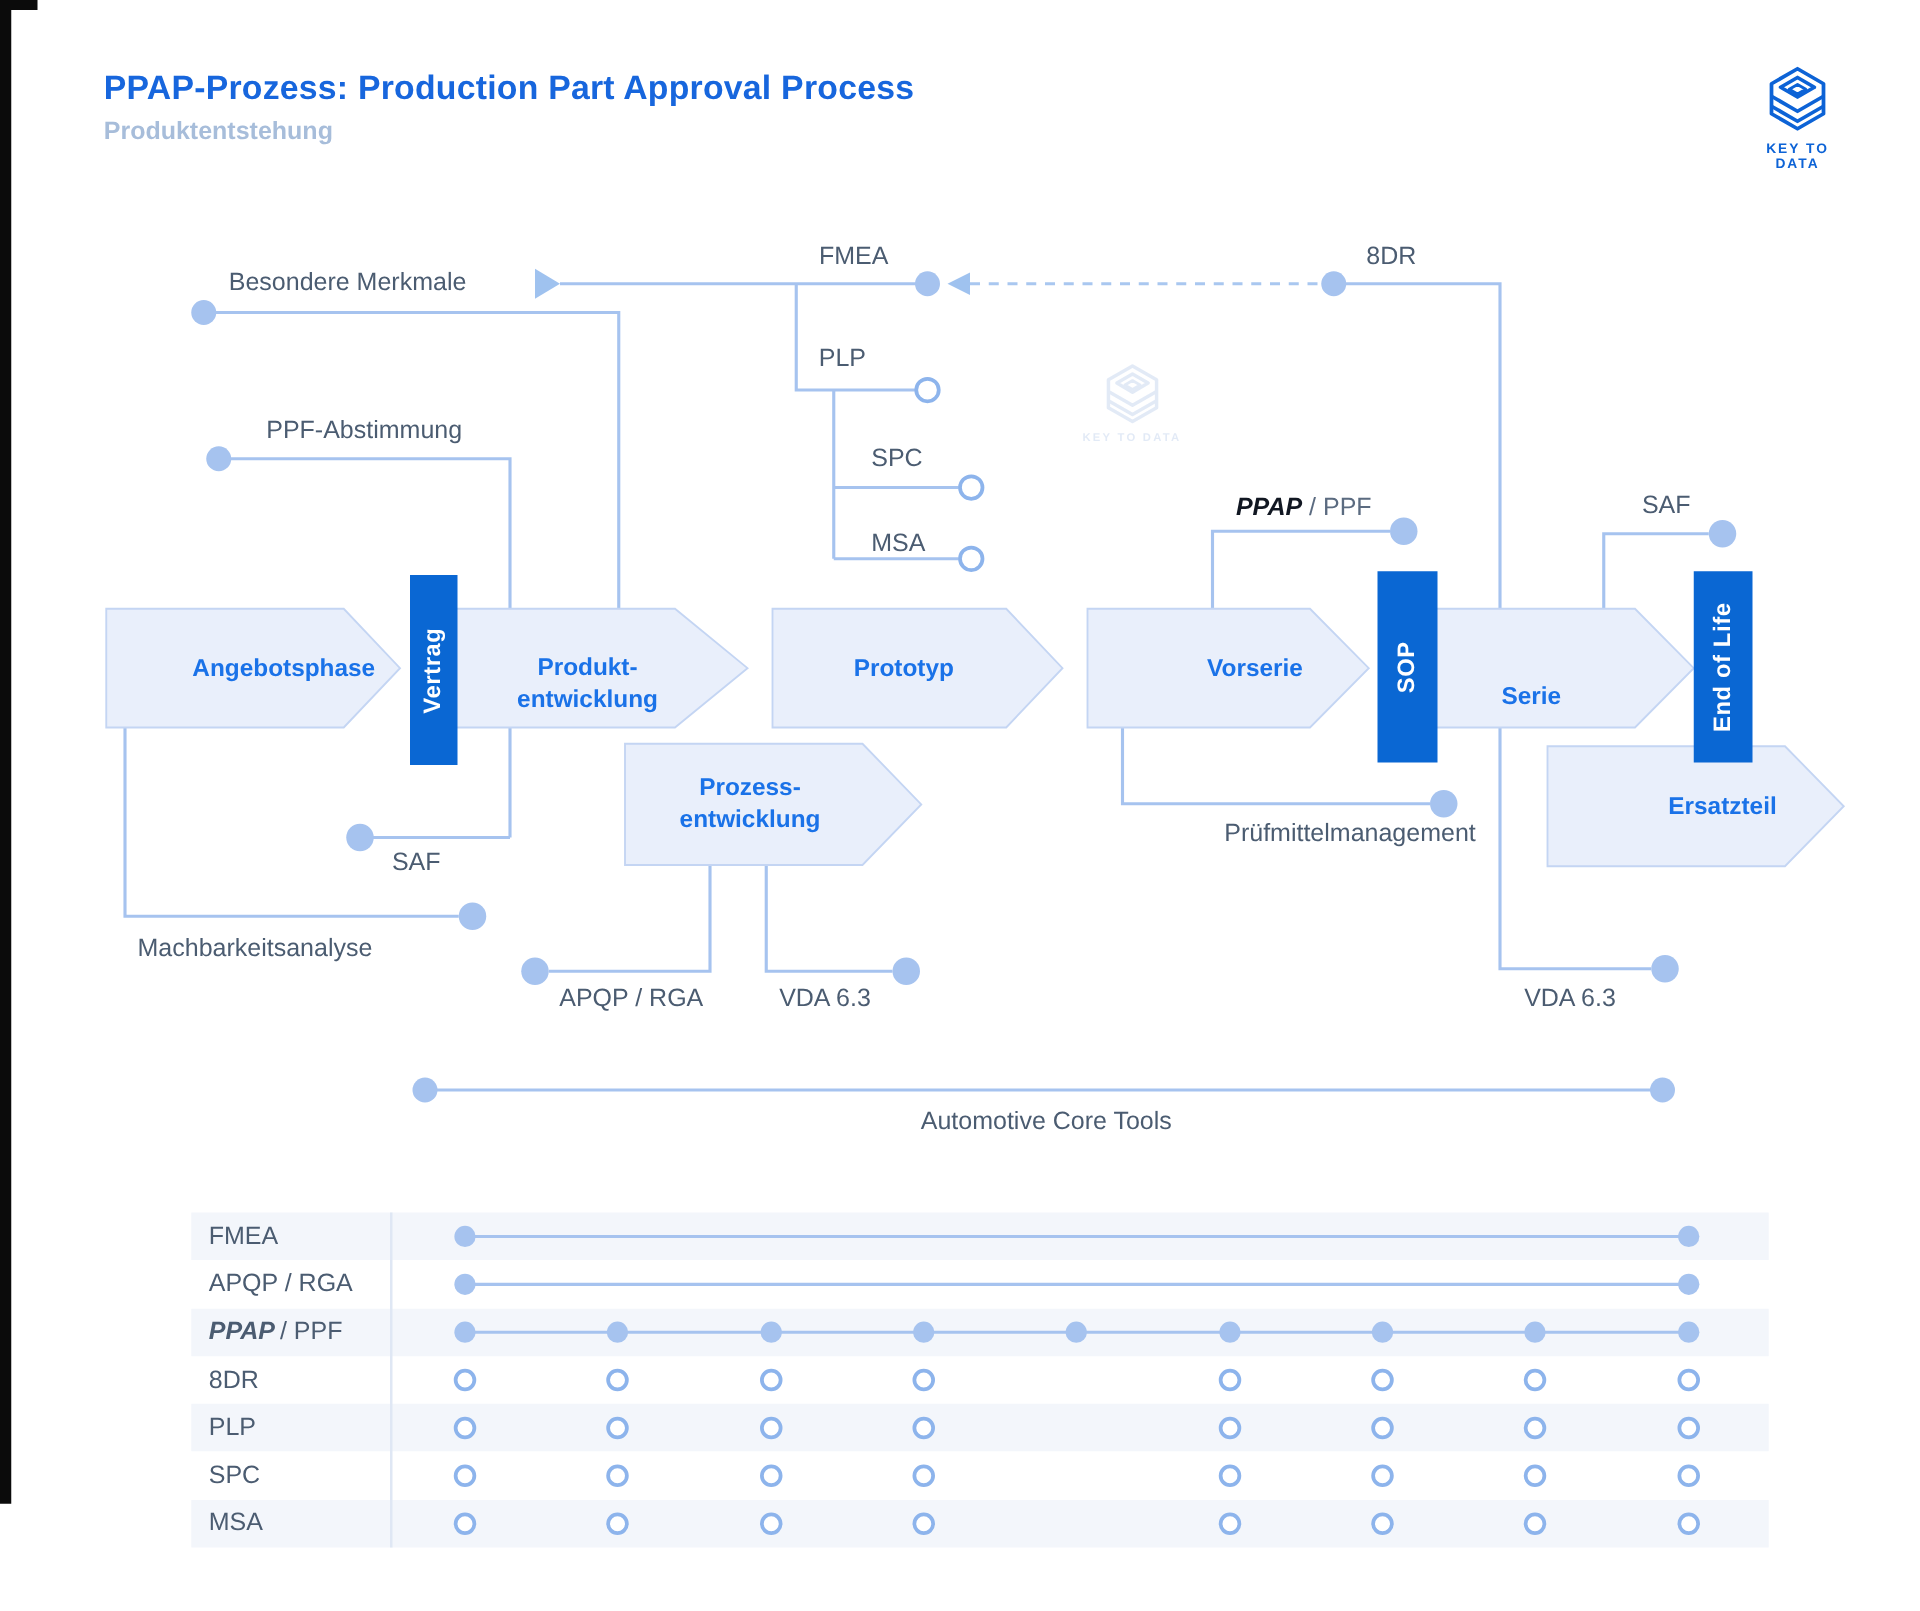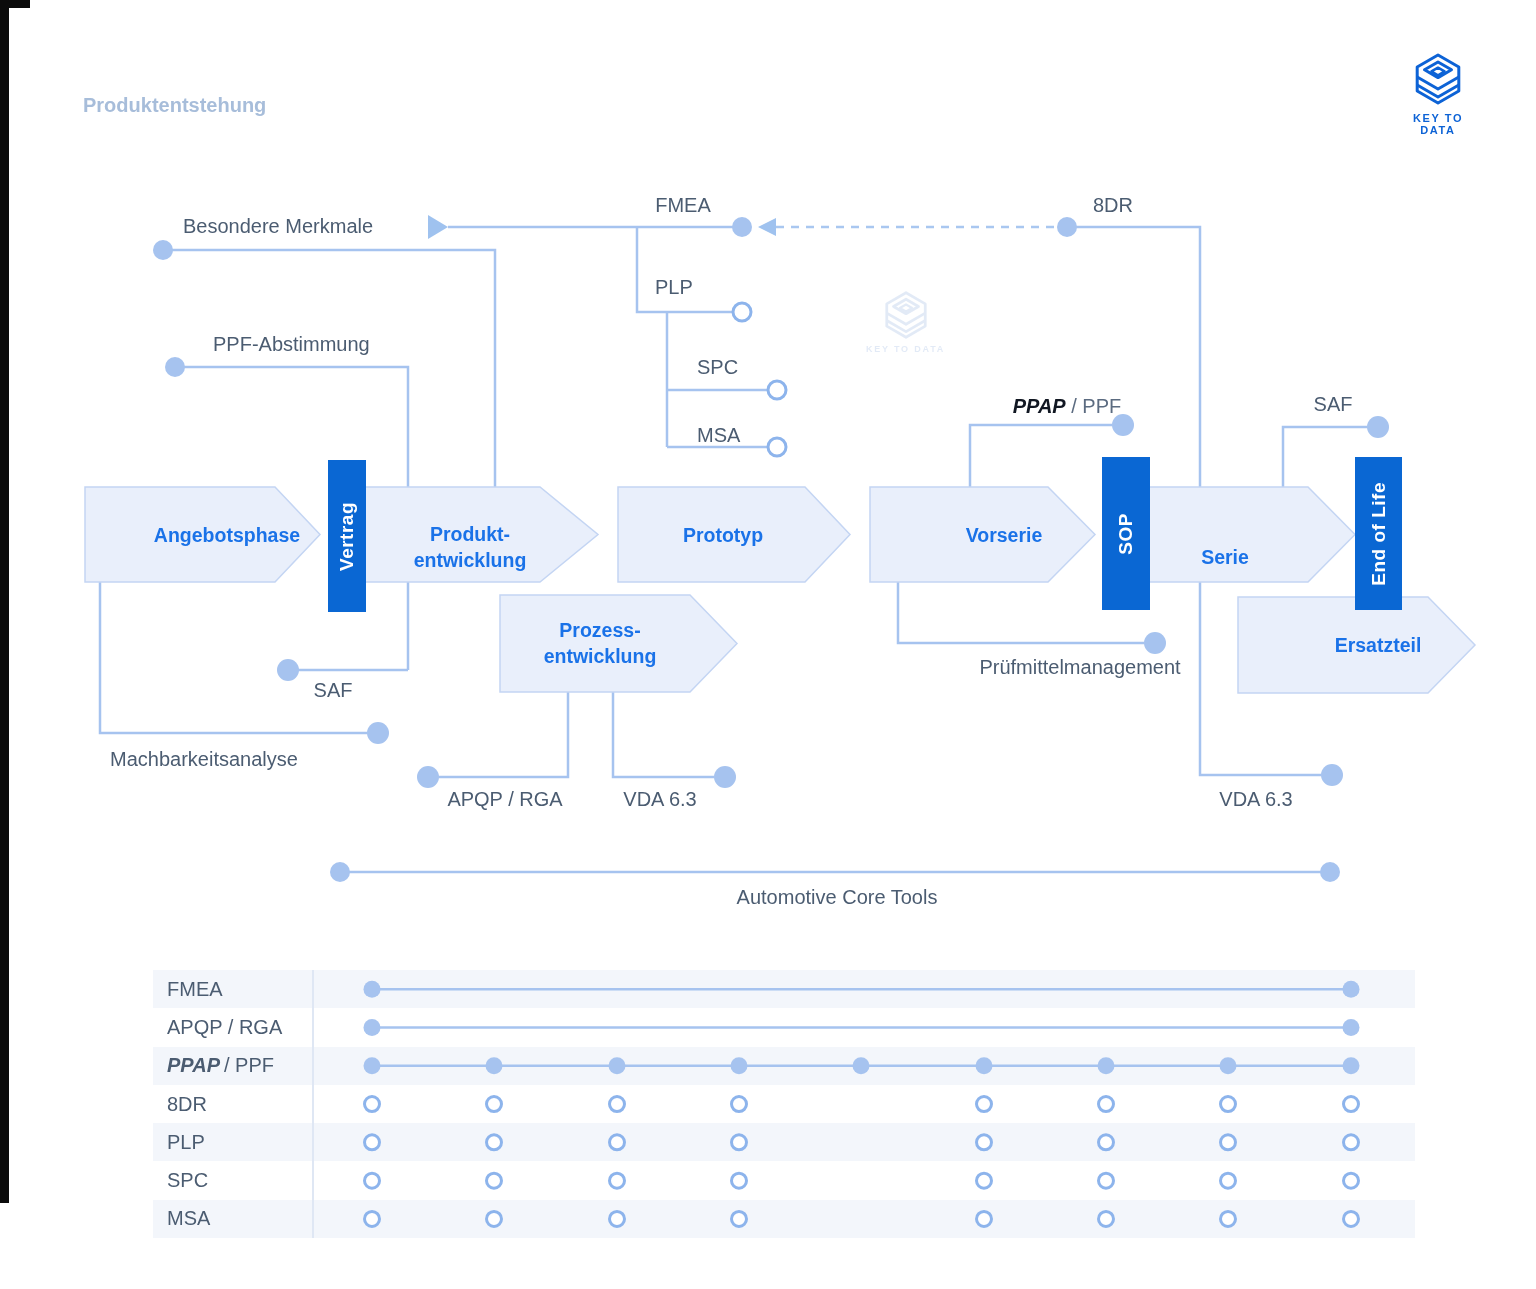--- a/index.html
+++ b/index.html
@@ -41,20 +41,21 @@
   .m-label{padding-left:14px;font-size:20px;color:#4b5c71;white-space:nowrap;}
 </style>
 </head>
 <body>
 
 <div id="stage">
 
   <div class="frame" style="left:0;top:0;width:9px;height:1203px;"></div>
   <div class="frame" style="left:0;top:0;width:30px;height:8px;"></div>
 
+  <div class="title">PPAP-Prozess: Production Part Approval Process</div>
   <div class="subtitle">Produktentstehung</div>
 
   <div class="logo">
     <svg width="54" height="54" viewBox="-27 -27 54 54">
       <g stroke="#0d63d6" fill="none" stroke-width="3" stroke-linejoin="round">
         <path d="M0,-24 L20.8,-12 L20.8,12 L0,24 L-20.8,12 L-20.8,-12 Z"></path>
         <path d="M0,-17 L13.5,-9.2 L0,-1.4 L-13.5,-9.2 Z"></path>
         <path d="M0,-11.4 L6.6,-7.6 L0,-3.8 L-6.6,-7.6 Z" stroke-width="2.4"></path>
         <path d="M-20.8,-2 L0,10 L20.8,-2"></path>
         <path d="M-20.8,6 L0,18 L20.8,6"></path>
@@ -241,21 +242,21 @@
       <span style="display:block;">entwicklung</span>
     </div>
 
   <div class="lbl" style="left:183px;top:215px;text-align:center;">Besondere Merkmale</div>
   <div class="lbl" style="left:213px;top:333px;">PPF-Abstimmung</div>
   <div class="lbl ctr" style="left:683px;top:194px;">FMEA</div>
   <div class="lbl" style="left:655px;top:276px;">PLP</div>
   <div class="lbl" style="left:697px;top:356px;">SPC</div>
   <div class="lbl" style="left:697px;top:424px;">MSA</div>
   <div class="lbl ctr" style="left:1113px;top:194px;">8DR</div>
-  <div class="lbl ctr" style="left:1043px;top:395px;margin-left:24px;"><span class="ppap-b">PPAP</span><span class="ppap-r"> / PPF</span></div>
+  <div class="lbl ctr" style="left:1043px;top:395px;"><span class="ppap-b">PPAP</span><span class="ppap-r"> / PPF</span></div>
   <div class="lbl ctr" style="left:1333px;top:393px;">SAF</div>
   <div class="lbl ctr" style="left:333px;top:679px;">SAF</div>
   <div class="lbl" style="left:110px;top:748px;">Machbarkeitsanalyse</div>
   <div class="lbl ctr" style="left:505px;top:788px;">APQP / RGA</div>
   <div class="lbl ctr" style="left:660px;top:788px;">VDA 6.3</div>
   <div class="lbl ctr" style="left:1256px;top:788px;">VDA 6.3</div>
   <div class="lbl ctr" style="left:1080px;top:656px;">Prüfmittelmanagement</div>
   <div class="lbl ctr" style="left:837px;top:886px;">Automotive Core Tools</div>
 
 </div>

